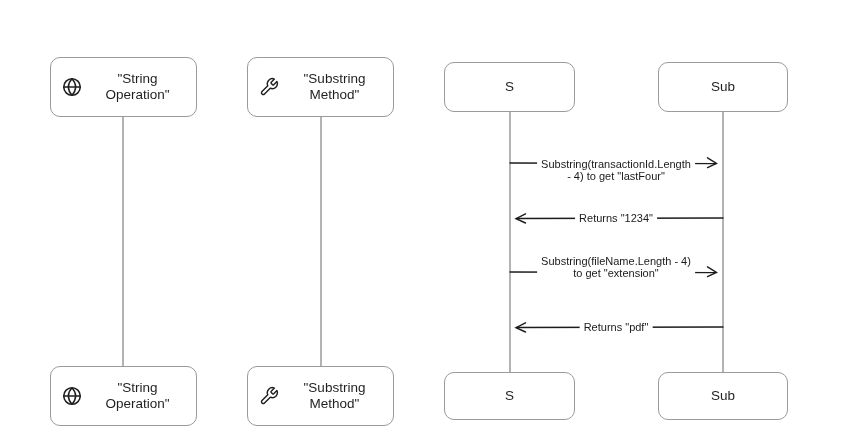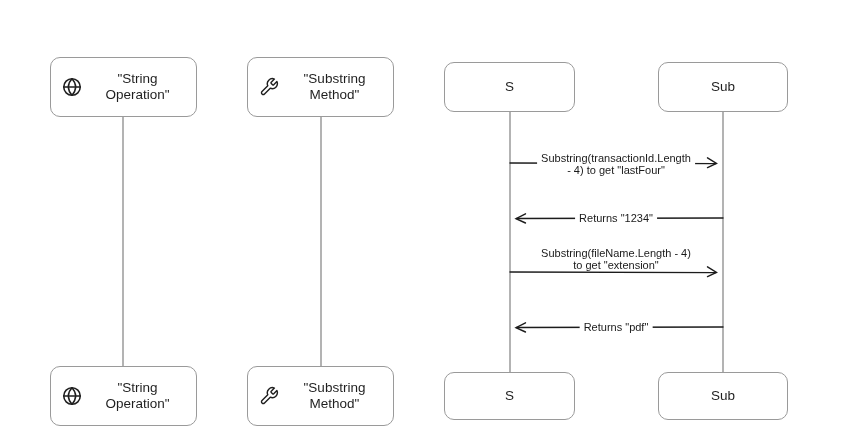--- a/index.html
+++ b/index.html
@@ -147,31 +147,31 @@
   </div>
 
   <div class="pbox" style="left:444px; top:372px; width:131px; height:48px;">
     <span class="plabel">S</span>
   </div>
 
   <div class="pbox" style="left:658px; top:372px; width:130px; height:48px;">
     <span class="plabel">Sub</span>
   </div>
 
-  <div class="msg" style="top:153px;">
+  <div class="msg" style="top:159px;">
     <span>Substring(transactionId.Length</span>
     <span>- 4) to get "lastFour"</span>
   </div>
 
   <div class="msg" style="top:213px;">
     <span>Returns "1234"</span>
     <span></span>
   </div>
 
-  <div class="msg" style="top:248px;">
+  <div class="msg" style="top:256px;">
     <span>Substring(fileName.Length - 4)</span>
     <span>to get "extension"</span>
   </div>
 
   <div class="msg" style="top:322px;">
     <span>Returns "pdf"</span>
     <span></span>
   </div>
 
 </div>

